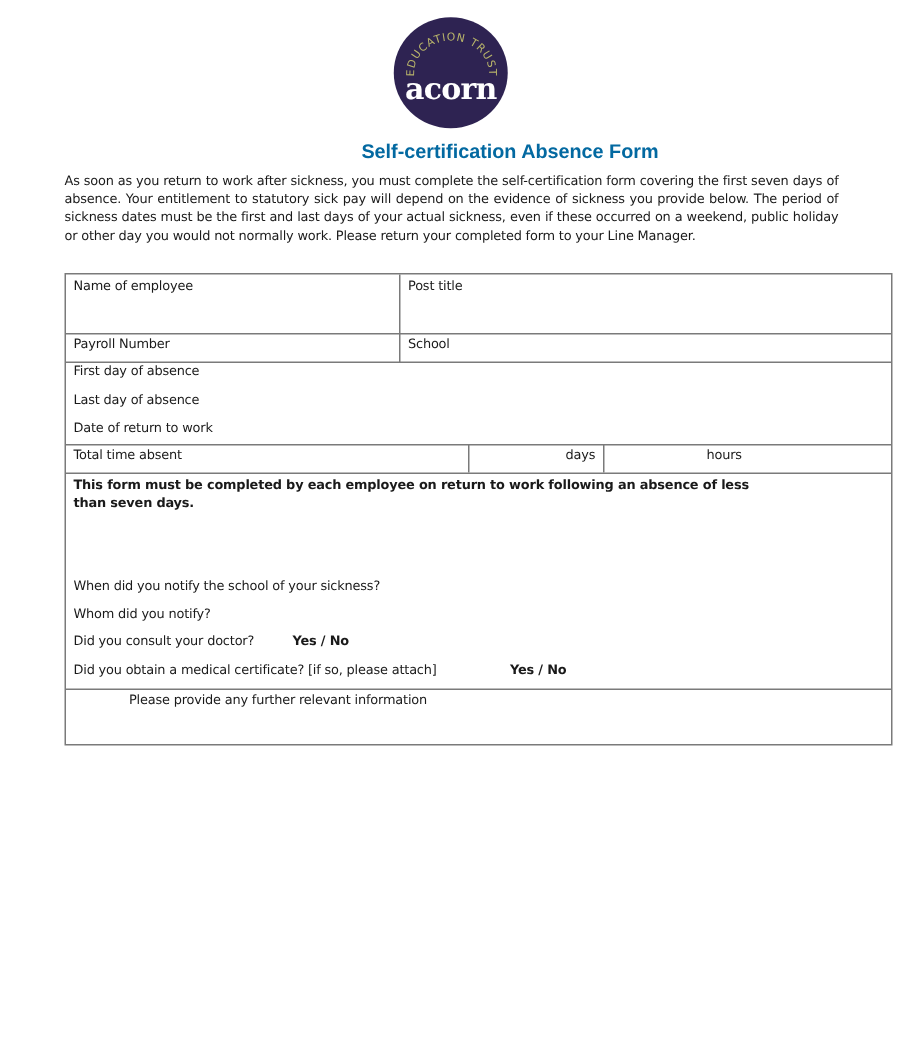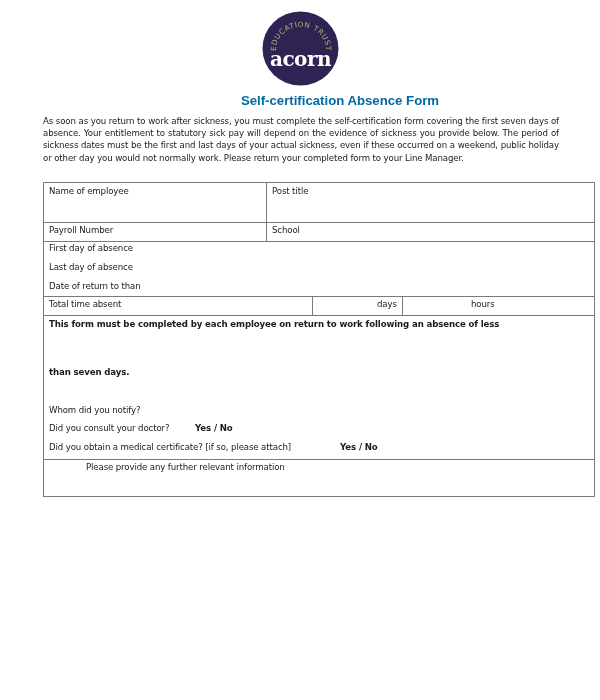--- a/index.html
+++ b/index.html
@@ -46,36 +46,37 @@
   <span class="lbl" style="left:5px; top:42px;">Payroll Number</span>
   <div class="field" style="left:80px; top:41px; width:140px; height:16px;"></div>
   <span class="lbl" style="left:228px; top:42px;">School</span>
   <div class="field" style="left:262px; top:41px; width:190px; height:16px;"></div>
   <div class="hline" style="top:58px;"></div>
 
   <span class="lbl" style="left:5px; top:60px;">First day of absence</span>
   <div class="field" style="left:110px; top:59px; width:340px; height:16px;"></div>
   <span class="lbl" style="left:5px; top:79px;">Last day of absence</span>
   <div class="field" style="left:110px; top:78px; width:340px; height:16px;"></div>
-  <span class="lbl" style="left:5px; top:98px;">Date of return to than</span>
+  <span class="lbl" style="left:5px; top:98px;">Date of return to work</span>
   <div class="field" style="left:125px; top:97px; width:325px; height:16px;"></div>
   <div class="hline" style="top:113px;"></div>
 
   <span class="lbl" style="left:5px; top:116px;">Total time absent</span>
   <div class="vline" style="left:268px; top:113px; height:19px;"></div>
   <div class="field" style="left:270px; top:114px; width:50px; height:17px;"></div>
   <span class="lbl" style="left:333px; top:116px;">days</span>
   <div class="vline" style="left:358px; top:113px; height:19px;"></div>
   <div class="field" style="left:360px; top:114px; width:60px; height:17px;"></div>
   <span class="lbl" style="left:427px; top:116px;">hours</span>
   <div class="hline" style="top:132px;"></div>
 
   <span class="lbl bold" style="left:5px; top:136px;">This form must be completed by each employee on return to work following an absence of less</span>
-  <span class="lbl bold" style="left:5px; top:148px;margin-top:36px;">than seven days.</span>
+  <span class="lbl bold" style="left:5px; top:148px;">than seven days.</span>
   <div class="field" style="left:2px; top:178px; width:450px; height:22px;"></div>
+  <span class="lbl" style="left:5px; top:203px;">When did you notify the school of your sickness?</span>
   <div class="field" style="left:230px; top:202px; width:222px; height:16px;"></div>
   <span class="lbl" style="left:5px; top:222px;">Whom did you notify?</span>
   <div class="field" style="left:110px; top:221px; width:342px; height:16px;"></div>
   <span class="lbl" style="left:5px; top:240px;">Did you consult your doctor?</span>
   <span class="lbl bold" style="left:151px; top:240px;">Yes / No</span>
   <span class="lbl" style="left:5px; top:259px;">Did you obtain a medical certificate? [if so, please attach]</span>
   <span class="lbl bold" style="left:296px; top:259px;">Yes / No</span>
   <div class="hline" style="top:276px;"></div>
 
   <span class="lbl" style="left:5px; top:279px;padding-left:37px;">Please provide any further relevant information</span>

